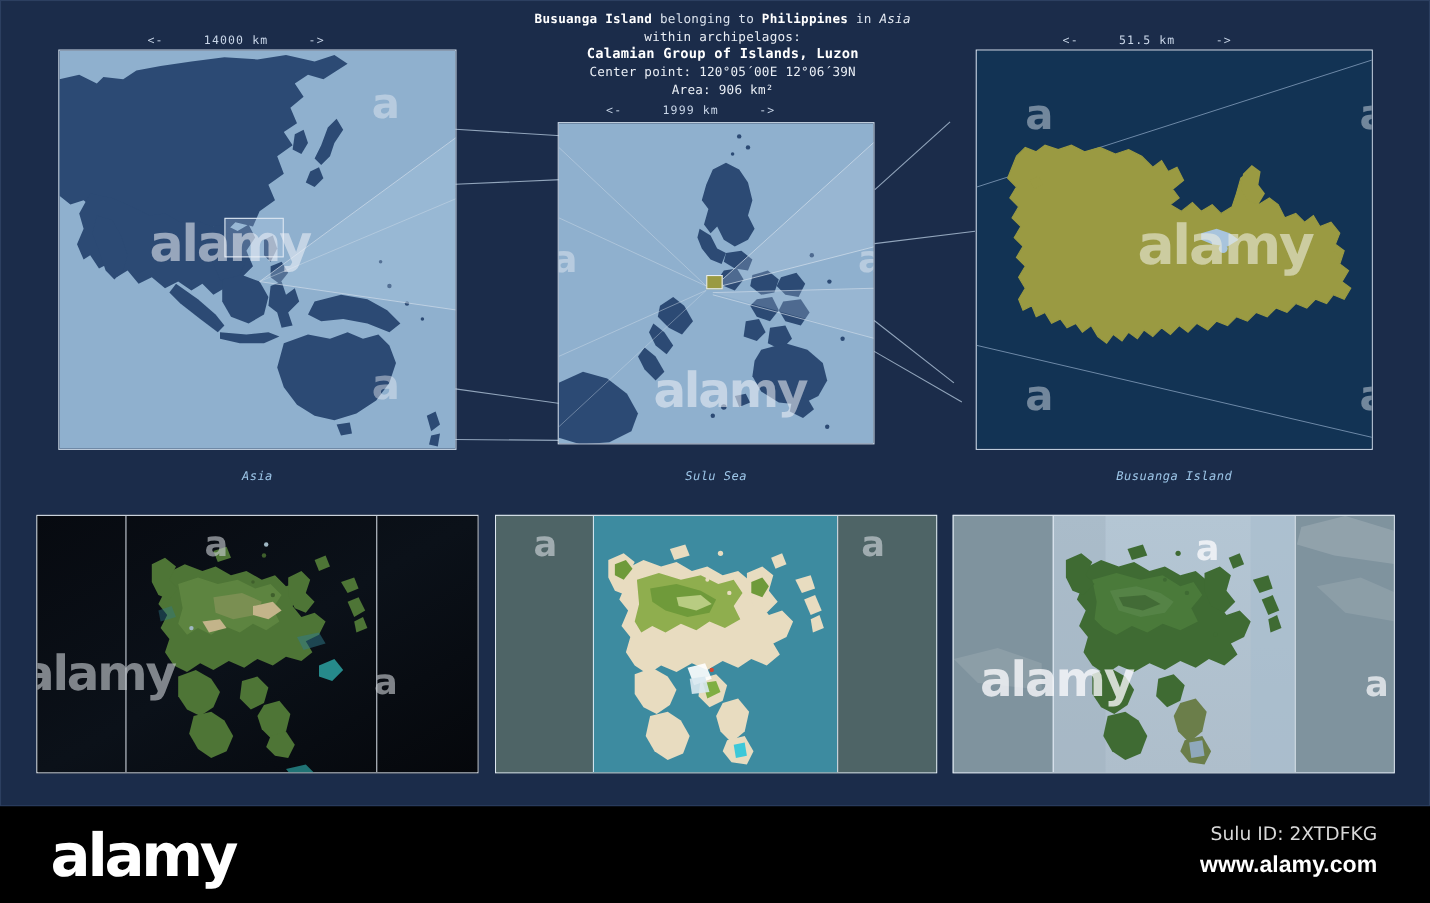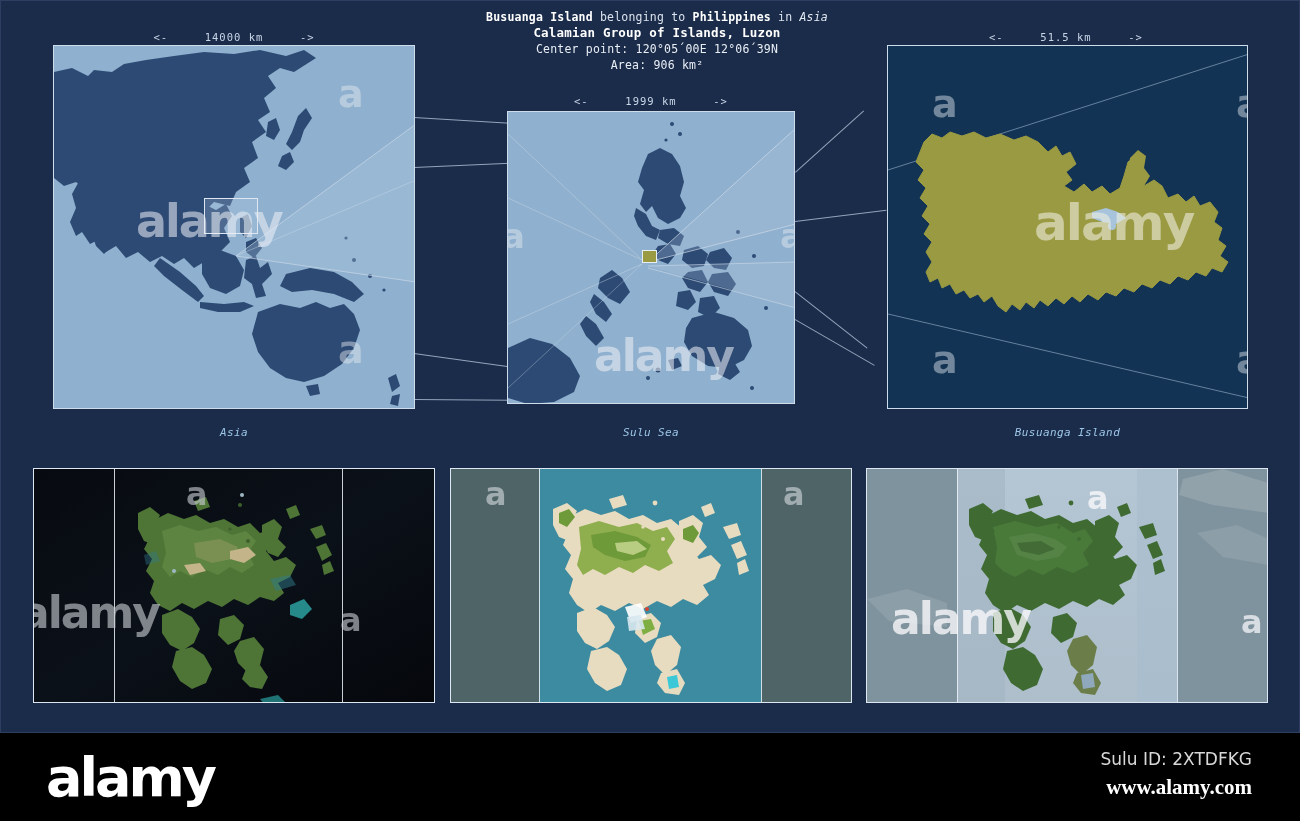--- a/index.html
+++ b/index.html
@@ -15,21 +15,21 @@
   .header{position:absolute;left:0;top:8px;width:1300px;text-align:center;color:#e9eef5;}
   .hline{line-height:16px;font-size:11.5px;letter-spacing:0.2px;white-space:nowrap;padding-left:12px;}
   .hline.l1{font-size:11.5px;}
   .b{font-weight:bold;color:#ffffff;}
   .n{font-weight:normal;color:#dbe3ee;}
   .i{font-style:italic;color:#e4eaf3;}
   .bi{font-weight:bold;color:#ffffff;}
 
   
   .scale{position:absolute;color:#c9d6e8;font-size:10.5px;white-space:nowrap;
-         letter-spacing:1px;text-align:center;}
+         letter-spacing:1px;}
 
   
   .panel{position:absolute;box-sizing:border-box;border:1.2px solid #cfdcea;overflow:hidden;}
   .pcap{position:absolute;text-align:center;color:#9dc6e8;font-size:11px;font-style:italic;
         letter-spacing:0.4px;}
 
   
   .ocean{position:absolute;left:0;top:0;width:100%;height:100%;background:#8fb0ce;}
   .ocean-dark{position:absolute;left:0;top:0;width:100%;height:100%;background:#123354;}
 
@@ -51,37 +51,38 @@
       font-family:"DejaVu Sans","Liberation Sans",sans-serif;pointer-events:none;}
 
   
   #footer{position:absolute;left:0;top:733px;width:1300px;height:88px;background:#000000;}
   #footer .logo{position:absolute;left:46px;top:18px;color:#ffffff;font-size:54px;
       font-weight:bold;letter-spacing:-3px;line-height:54px;
       font-family:"DejaVu Sans","Liberation Sans",sans-serif;}
   #footer .imgid{position:absolute;right:48px;top:16px;color:#d8d8d8;font-size:17px;
       font-family:"DejaVu Sans","Liberation Sans",sans-serif;}
   #footer .site{position:absolute;right:48px;top:42px;color:#ffffff;font-size:21px;font-weight:bold;
-      font-family:Liberation Serif, serif;}
+      font-family:Liberation Sans, sans-serif;}
 </style>
 </head>
 <body>
 
 <div id="stage">
 
   <div id="figure">
 
     <div class="header">
       <div class="hline l1">
         <span class="b">Busuanga Island</span>
         <span class="n">belonging to</span>
         <span class="b">Philippines</span>
         <span class="n">in</span>
         <span class="i">Asia</span>
       </div>
+      <div class="hline">within archipelagos:</div>
       <div class="hline" style="font-size:12.5px;">
         <span class="bi">Calamian Group of Islands, Luzon</span>
       </div>
       <div class="hline" style="font-size:11.5px;">Center point: 120°05´00E  12°06´39N</div>
       <div class="hline" style="font-size:11.5px;">Area: 906 km²</div>
     </div>
 
     <div class="scale" style="left:133px;top:30px;width:200px;">
       <span>&lt;-</span>
       <span style="display:inline-block;width:22px;"></span>

